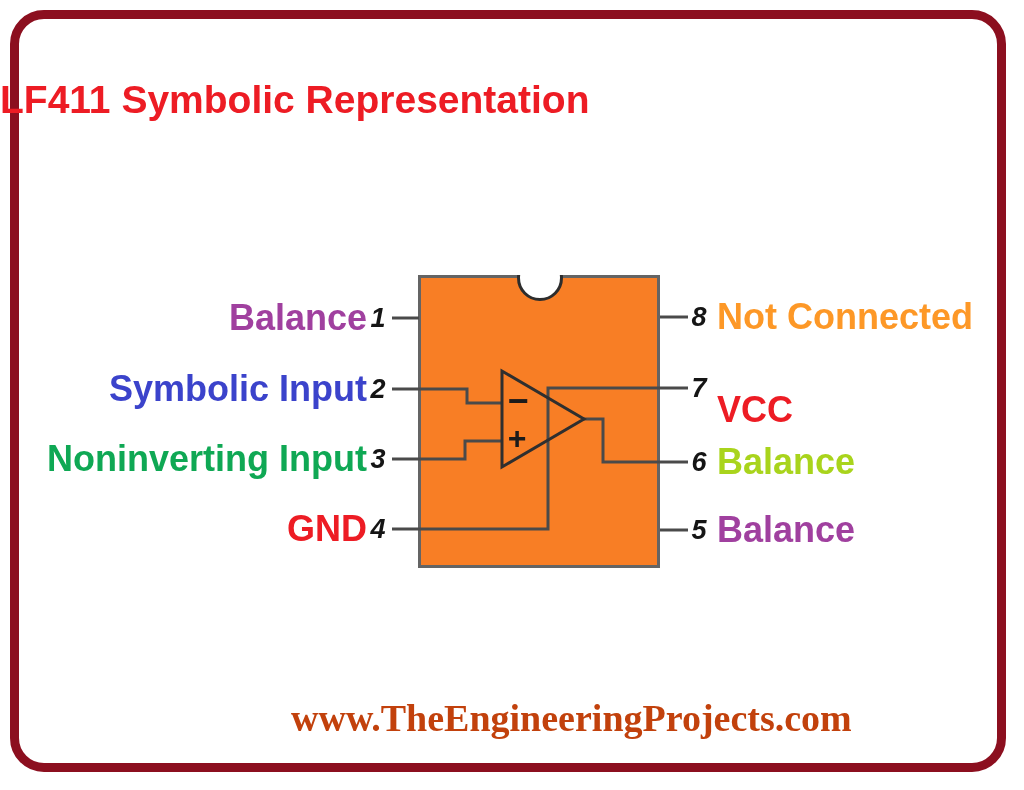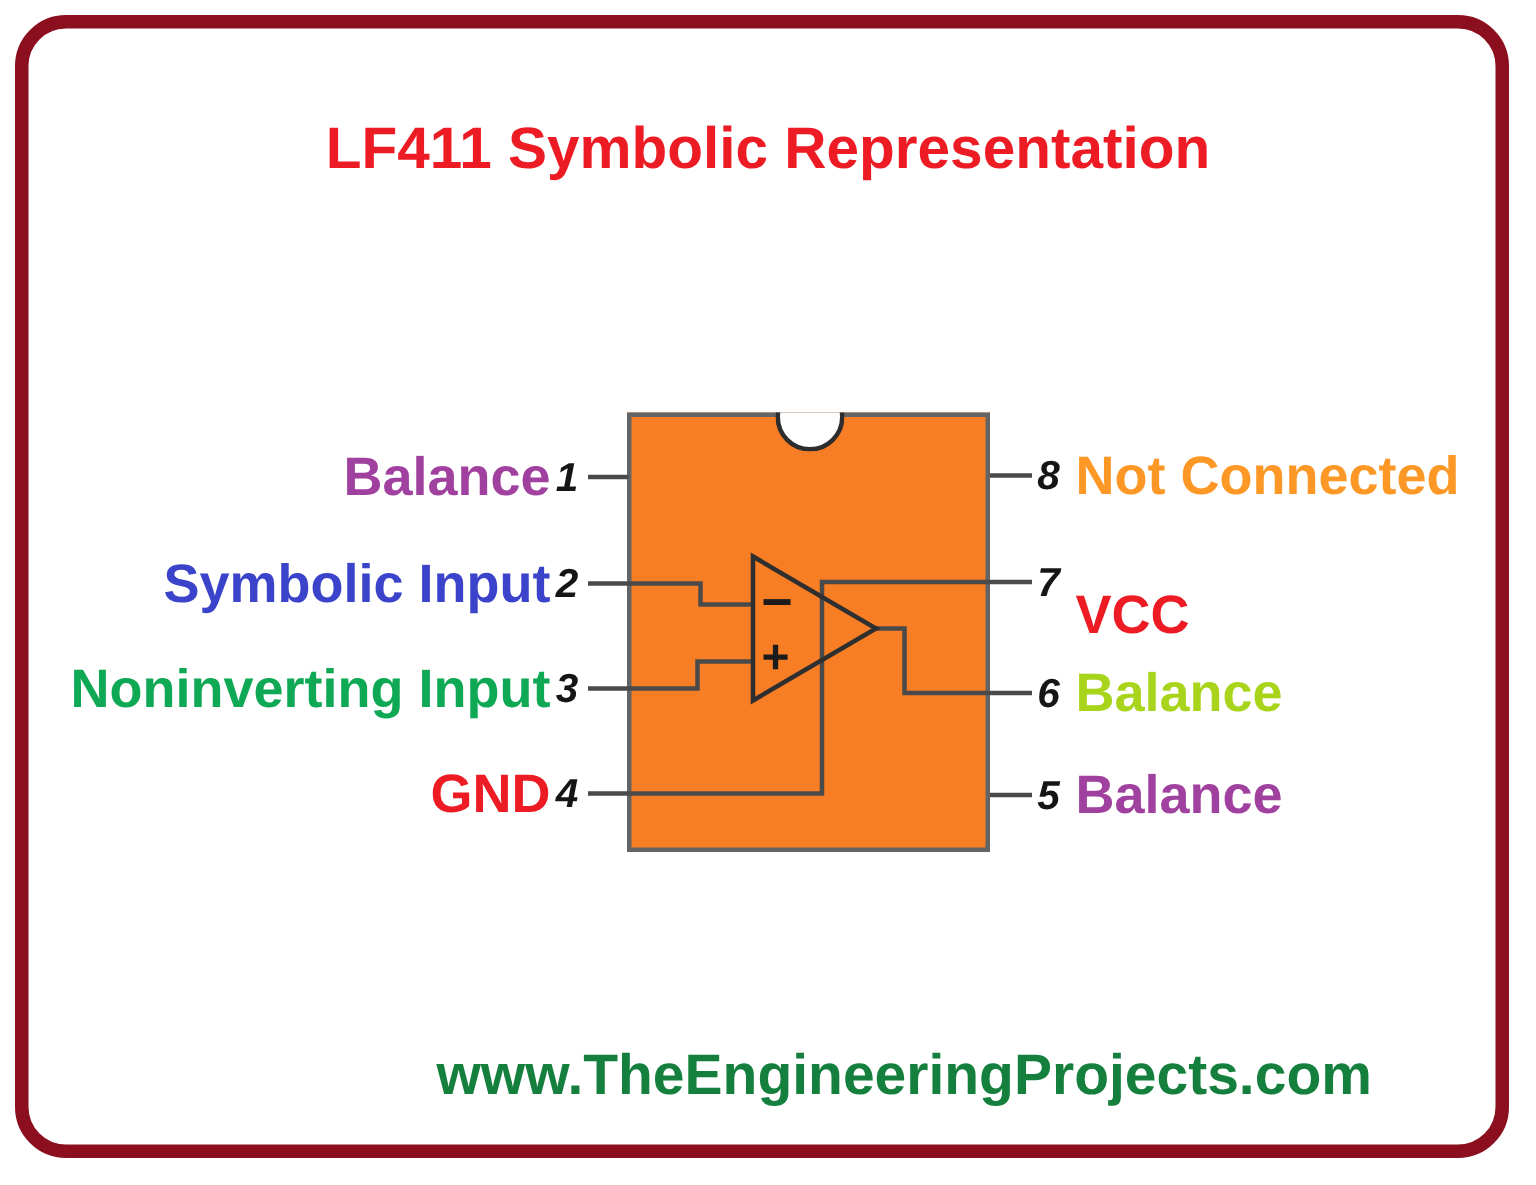--- a/index.html
+++ b/index.html
@@ -5,21 +5,21 @@
   html,body { margin:0; padding:0; background:#ffffff; }
   .canvas {
     position:relative; width:1024px; height:790px; background:#ffffff;
     font-family:"Liberation Sans", sans-serif; overflow:hidden;
   }
   .frame {
     position:absolute; left:10px; top:10px; width:996px; height:762px;
     border:9px solid #8C0F1F; border-radius:34px; box-sizing:border-box;
   }
   .title {
-    position:absolute; left:0; right:0; top:78px; text-align:center;
+    position:absolute; left:0; right:0; top:78px; text-align:left;
     font-size:39px; font-weight:bold; letter-spacing:0px; white-space:nowrap;
   }
   .chip {
     position:absolute; left:418px; top:275px; width:242px; height:293px;
     border:3px solid #646464; box-sizing:border-box;
   }
   .notch-clip {
     position:absolute; left:517px; top:275px; width:46px; height:26px; overflow:hidden;
   }
   .notch-circle {
@@ -90,15 +90,15 @@
   <span class="num" style="left:686px; top:300px;">8</span>
   <span class="num" style="left:686px; top:371px;">7</span>
   <span class="num" style="left:686px; top:445px;">6</span>
   <span class="num" style="left:686px; top:513px;">5</span>
 
   <span class="lbl" style="left: 717px; top: 298px; color: rgb(253, 152, 39);">Not Connected</span>
   <span class="lbl" style="left: 717px; top: 391px; color: rgb(237, 28, 36);">VCC</span>
   <span class="lbl" style="left: 717px; top: 443px; color: rgb(169, 212, 28);">Balance</span>
   <span class="lbl" style="left: 717px; top: 511px; color: rgb(160, 64, 159);">Balance</span>
 
-  <div class="watermark" style="color: #15803d;">www.TheEngineeringProjects.com</div>
+  <div class="watermark" style="color: #c2410c; font-family: Liberation Serif, serif;">www.TheEngineeringProjects.com</div>
 
 </div>
 
 </body></html>

